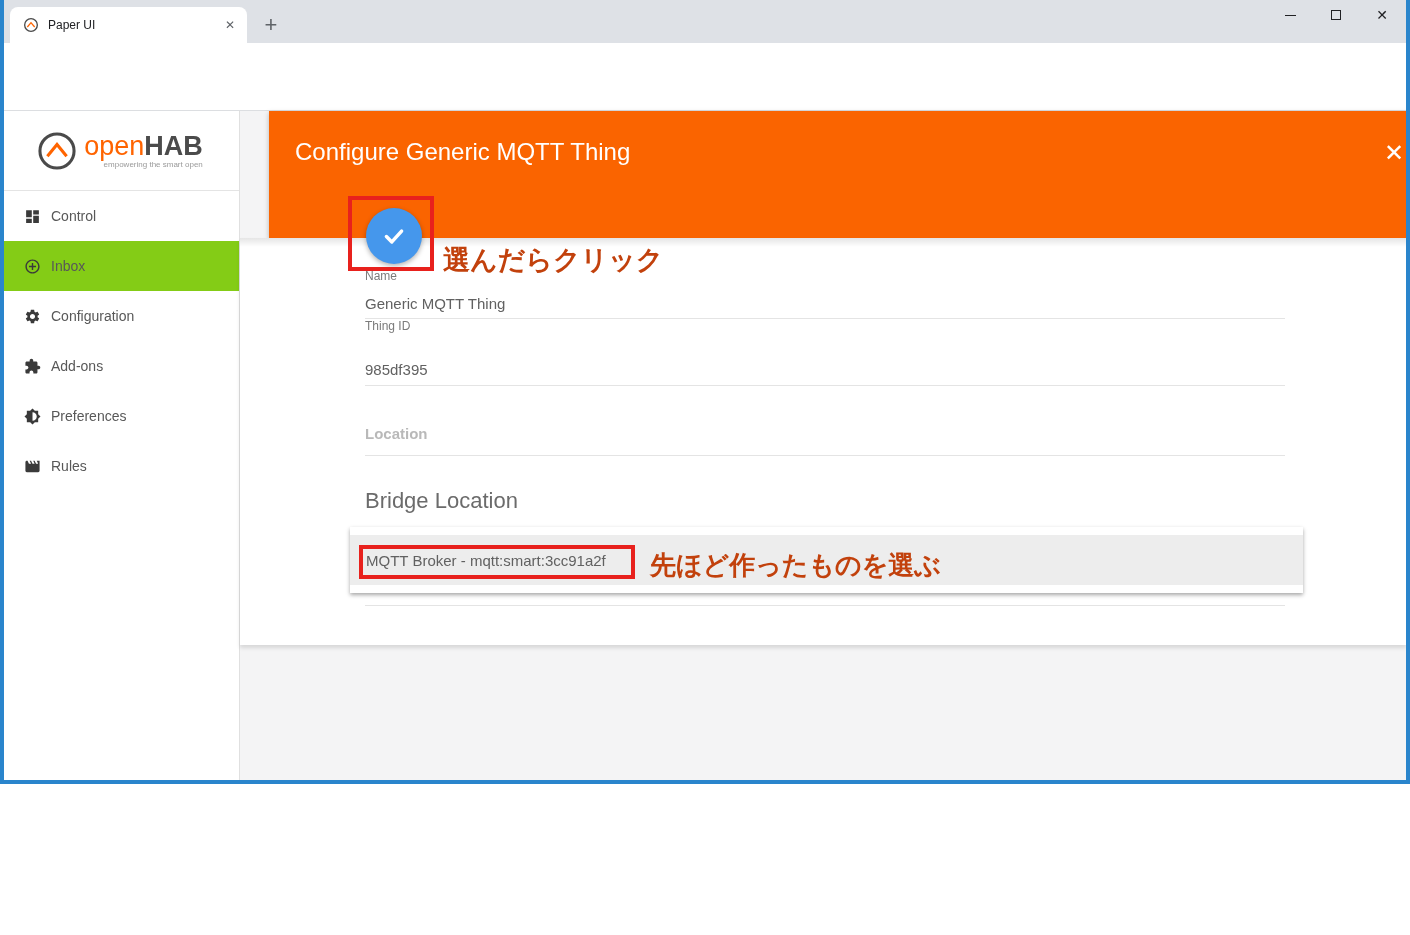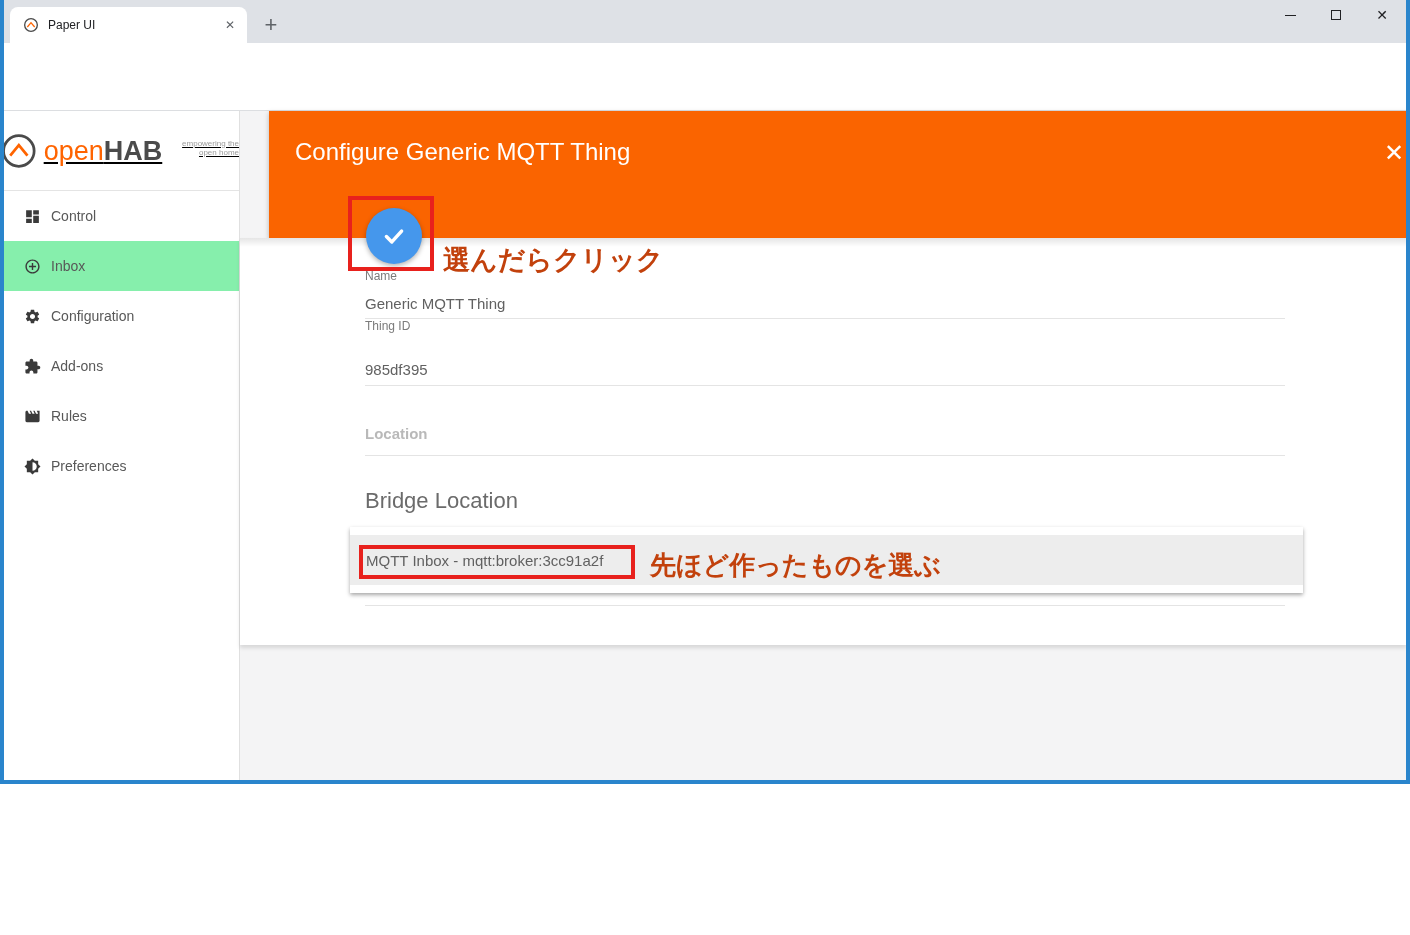--- a/index.html
+++ b/index.html
@@ -40,27 +40,27 @@
   
   .bookmarks { position:absolute; left:0; top:78px; width:1410px; height:33px; background:#fff; border-bottom:1px solid #dcdee1; }
   .apps-btn { position:absolute; left:15px; top:86px; width:16px; height:16px; }
   .apps-label { position:absolute; left:38px; top:86px; font-size:12px; color:#3c4043; }
   .bm-overflow { position:absolute; left:1374px; top:83px; font-size:14px; color:#5f6368; }
 
   
   .sidebar { position:absolute; left:0; top:111px; width:240px; height:820px; background:#fff; border-right:1px solid #e0e0e0; }
   .logo-block { height:80px; display:flex; align-items:center; justify-content:center; border-bottom:1px solid #e4e4e4; }
   .logo-circle { width:42px; height:42px; margin-right:6px; }
-  .logo-text-wrap { display:flex; flex-direction:row;text-decoration:underline; }
+  .logo-text-wrap { display:flex; flex-direction:column; }
   .logo-line { font-size:27px; line-height:26px; letter-spacing:0; }
   .logo-open { color:#ff6400; }
   .logo-hab { color:#4b4b4b; font-weight:600; }
   .logo-tagline { font-size:8px; color:#9a9a9a; text-align:right; margin-top:1px; }
   .side-item { height:50px; display:flex; align-items:center; padding-left:24px; cursor:pointer; }
-  .side-item.selected { background:#86efac;align-items:center; }
+  .side-item.selected { background:#84cc16;align-items:center; }
   .side-item svg { width:17px; height:17px; fill:#3a3a3a; flex:0 0 auto; }
   .side-item-label { margin-left:10px; font-size:14px; color:#585858; }
   .side-footer { position:absolute; left:0; bottom:0; width:100%; height:61px; border-top:1px solid #e4e4e4; display:flex; align-items:center; justify-content:center; font-size:13px; color:#5f5f5f; background:#fff; }
 
   
   .main { position:absolute; left:240px; top:111px; width:1166px; height:820px; background:#f4f4f5; }
   .dialog-header { position:absolute; left:0; top:0; width:100%; height:127px; background:#fa6400; box-shadow:0 2px 5px rgba(0,0,0,.25); z-index:1;margin-left:29px; }
   .dialog-title { position:absolute; left:26px; top:27px; font-size:24px; font-weight:400; color:#fff; }
   .dialog-close { position:absolute; right:31px; top:30px; font-size:24px; color:#fff; cursor:pointer; line-height:1; }
   .dialog-body { position:absolute; left:0; top:127px; width:100%; height:407px; background:#fff; box-shadow:0 3px 4px rgba(0,0,0,.12); z-index:2; }
@@ -170,21 +170,21 @@
   </div>
 
   <div class="sidebar">
     <div class="logo-block">
       <svg class="logo-circle" viewBox="0 0 48 48">
         <circle cx="24" cy="24" r="19.5" fill="none" stroke="#4a4a4a" stroke-width="3.5"></circle>
         <path d="M13 30 L24 16.5 L35 30" fill="none" stroke="#ff6400" stroke-width="3.5"></path>
       </svg>
       <div class="logo-text-wrap">
         <div class="logo-line"><span class="logo-open">open</span><span class="logo-hab">HAB</span></div>
-        <div class="logo-tagline">empowering the open home</div>
+        <div class="logo-tagline">empowering the smart open</div>
       </div>
     </div>
 
     <div class="side-item">
       <svg viewBox="0 0 24 24">
           <path d="M3 13h8V3H3v10zm0 8h8v-6H3v6zm10 0h8V11h-8v10zm0-18v6h8V3h-8z"></path>
         </svg>
       <span class="side-item-label">Control</span>
     </div>
     <div class="side-item selected">
@@ -200,29 +200,29 @@
       <span class="side-item-label">Configuration</span>
     </div>
     <div class="side-item">
       <svg viewBox="0 0 24 24">
           <path d="M20.5 11H19V7c0-1.1-.9-2-2-2h-4V3.5C13 2.12 11.88 1 10.5 1S8 2.12 8 3.5V5H4c-1.1 0-1.99.9-1.99 2v3.8H3.5c1.49 0 2.7 1.21 2.7 2.7s-1.21 2.7-2.7 2.7H2V20c0 1.1.9 2 2 2h3.8v-1.5c0-1.49 1.21-2.7 2.7-2.7 1.49 0 2.7 1.21 2.7 2.7V22H17c1.1 0 2-.9 2-2v-4h1.5c1.38 0 2.5-1.12 2.5-2.5S21.88 11 20.5 11z"></path>
         </svg>
       <span class="side-item-label">Add-ons</span>
     </div>
     <div class="side-item">
       <svg viewBox="0 0 24 24">
+          <path d="M20 15.31L23.31 12 20 8.69V4h-4.69L12 .69 8.69 4H4v4.69L.69 12 4 15.31V20h4.69L12 23.31 15.31 20H20v-4.69zM12 18V6c3.31 0 6 2.69 6 6s-2.69 6-6 6z"></path>
+        </svg>
+      <span class="side-item-label">Preferences</span>
+    </div>
+    <div class="side-item">
+      <svg viewBox="0 0 24 24">
           <path d="M18 4l2 4h-3l-2-4h-2l2 4h-3l-2-4H8l2 4H7L5 4H4c-1.1 0-1.99.9-1.99 2L2 18c0 1.1.9 2 2 2h16c1.1 0 2-.9 2-2V4h-4z"></path>
         </svg>
       <span class="side-item-label">Rules</span>
-    </div>
-    <div class="side-item">
-      <svg viewBox="0 0 24 24">
-          <path d="M20 15.31L23.31 12 20 8.69V4h-4.69L12 .69 8.69 4H4v4.69L.69 12 4 15.31V20h4.69L12 23.31 15.31 20H20v-4.69zM12 18V6c3.31 0 6 2.69 6 6s-2.69 6-6 6z"></path>
-        </svg>
-      <span class="side-item-label">Preferences</span>
     </div>
 
     <div class="side-footer">
       <span>Paper UI</span>
     </div>
   </div>
 
   <div class="main">
     <div class="dialog-header">
       <div class="dialog-title">Configure Generic MQTT Thing</div>
@@ -248,21 +248,21 @@
 
     <div class="field-label lbl-thing">Thing ID</div>
     <div class="field-value val-thing">985df395</div>
     <div class="underline ul-thing"></div>
 
     <div class="field-placeholder ph-location">Location</div>
     <div class="underline ul-location"></div>
 
     <div class="bridge-heading">Bridge Location</div>
     <div class="bridge-card">
-      <div class="bridge-option">MQTT Inbox - mqtt:broker:3cc91a2f</div>
+      <div class="bridge-option">MQTT Broker - mqtt:smart:3cc91a2f</div>
     </div>
     <div class="underline ul-bridge"></div>
   </div>
 
   <div class="wb wb-left"></div>
   <div class="wb wb-right"></div>
   <div class="wb wb-bottom"></div>
 
 </div>
 

